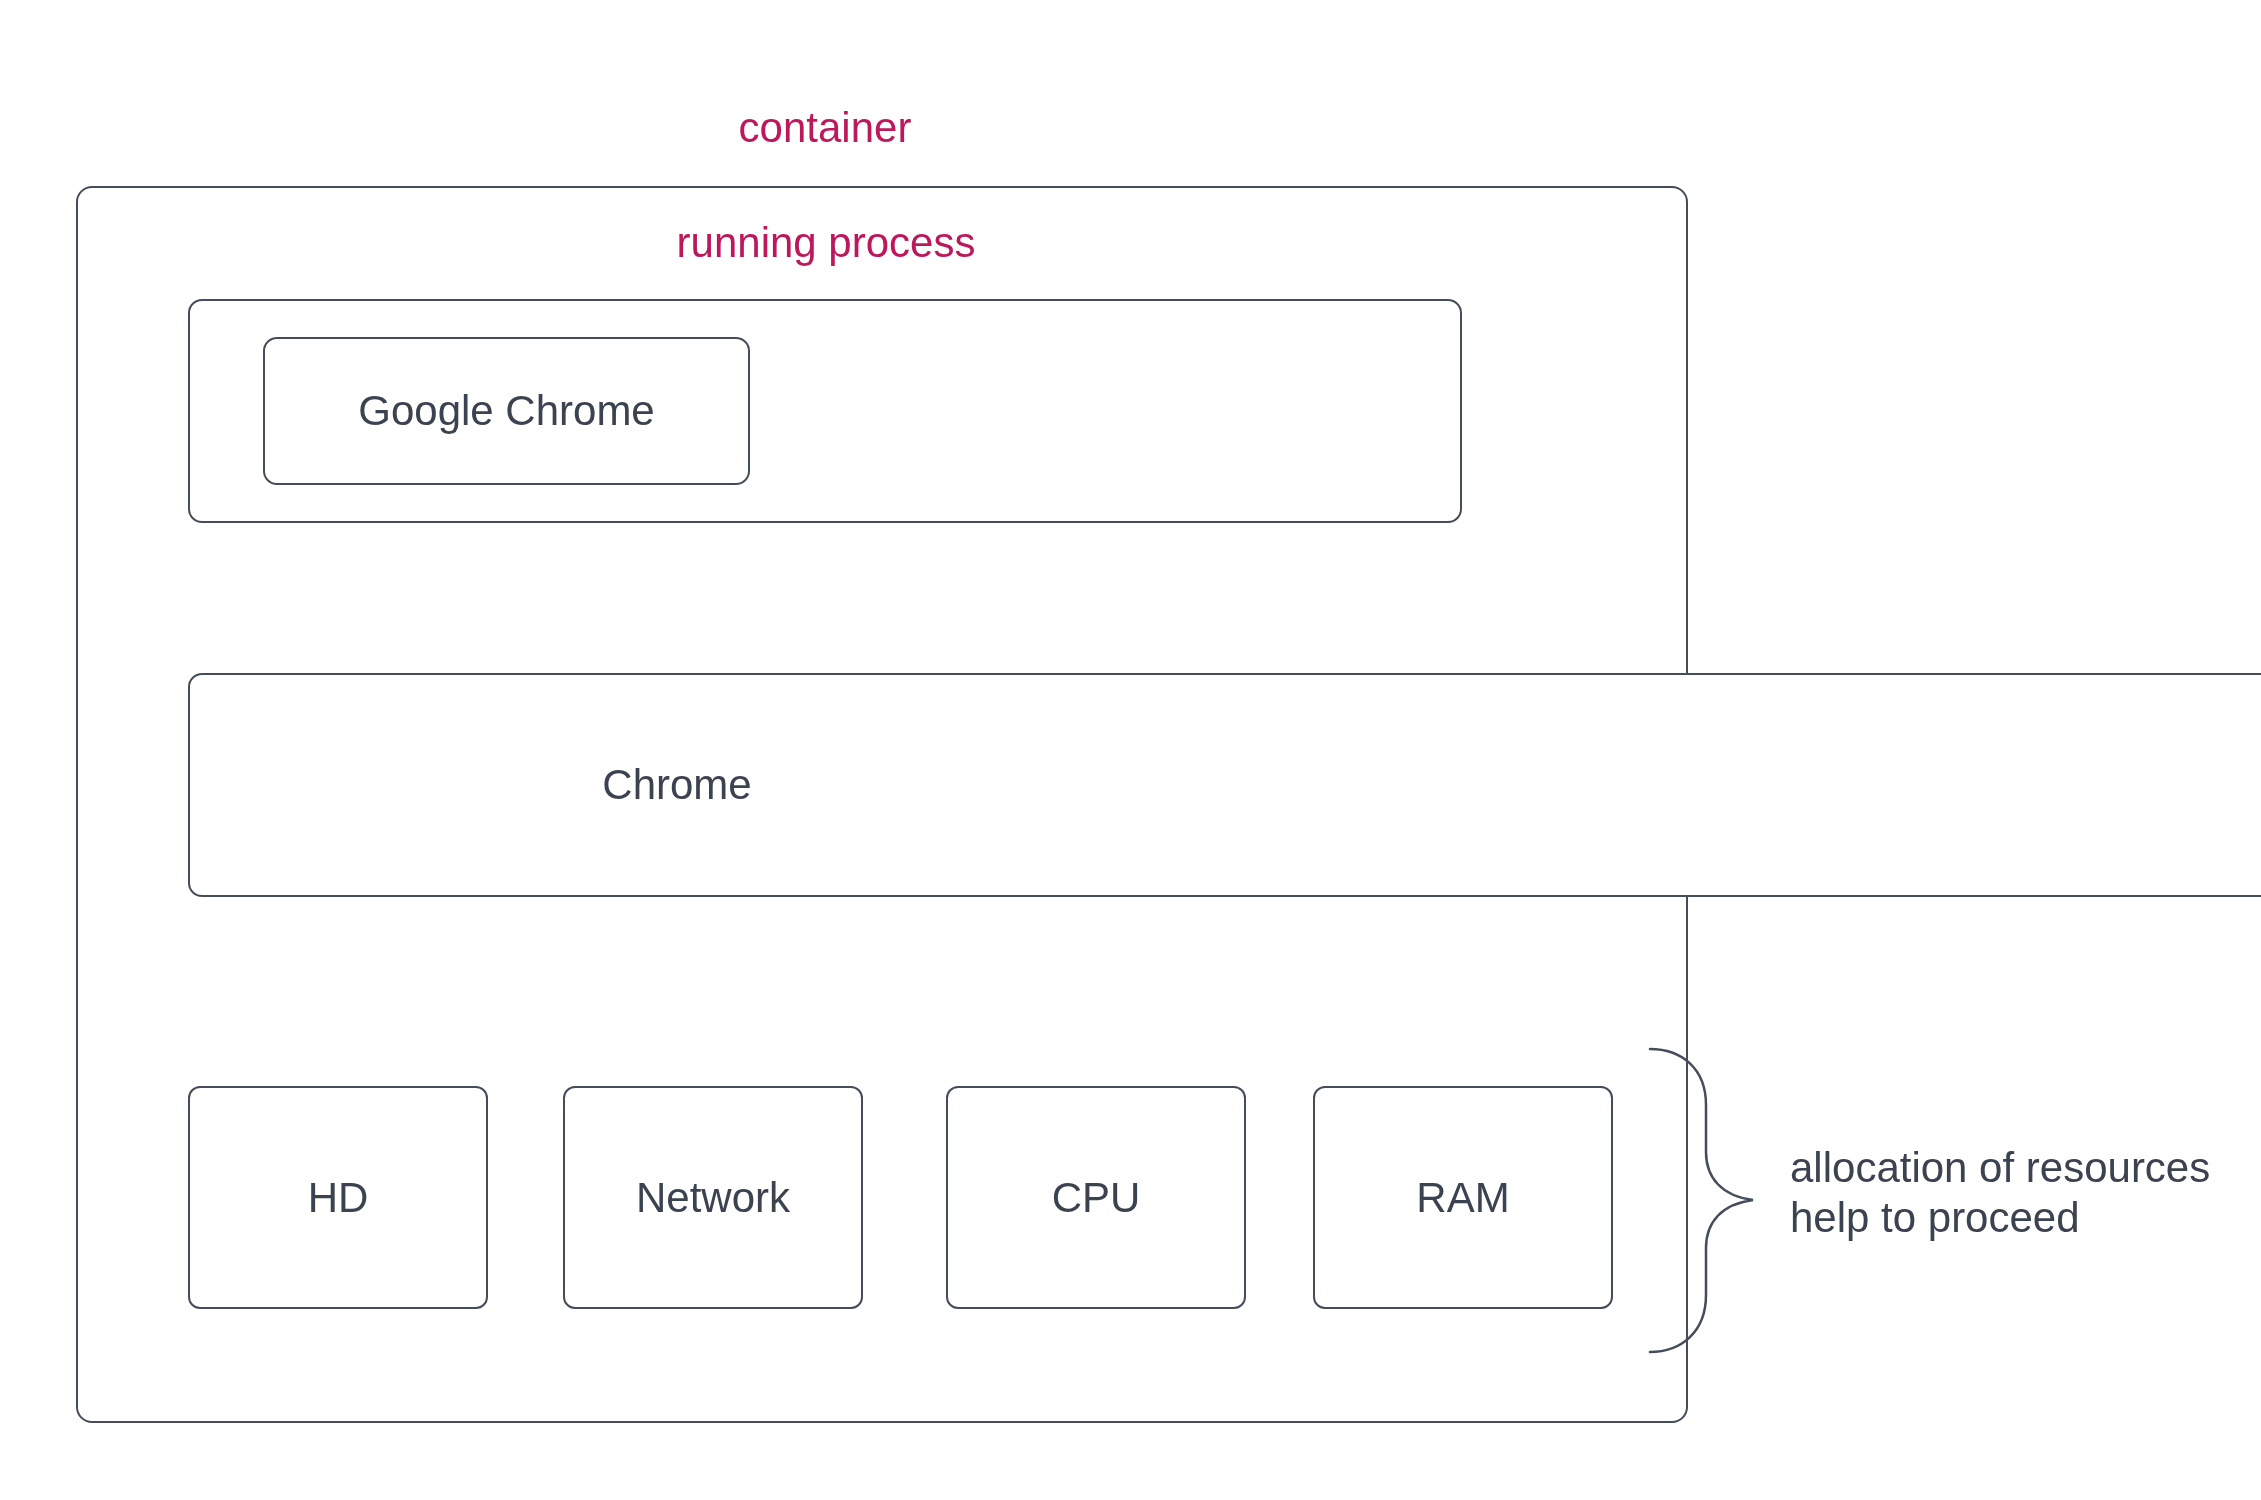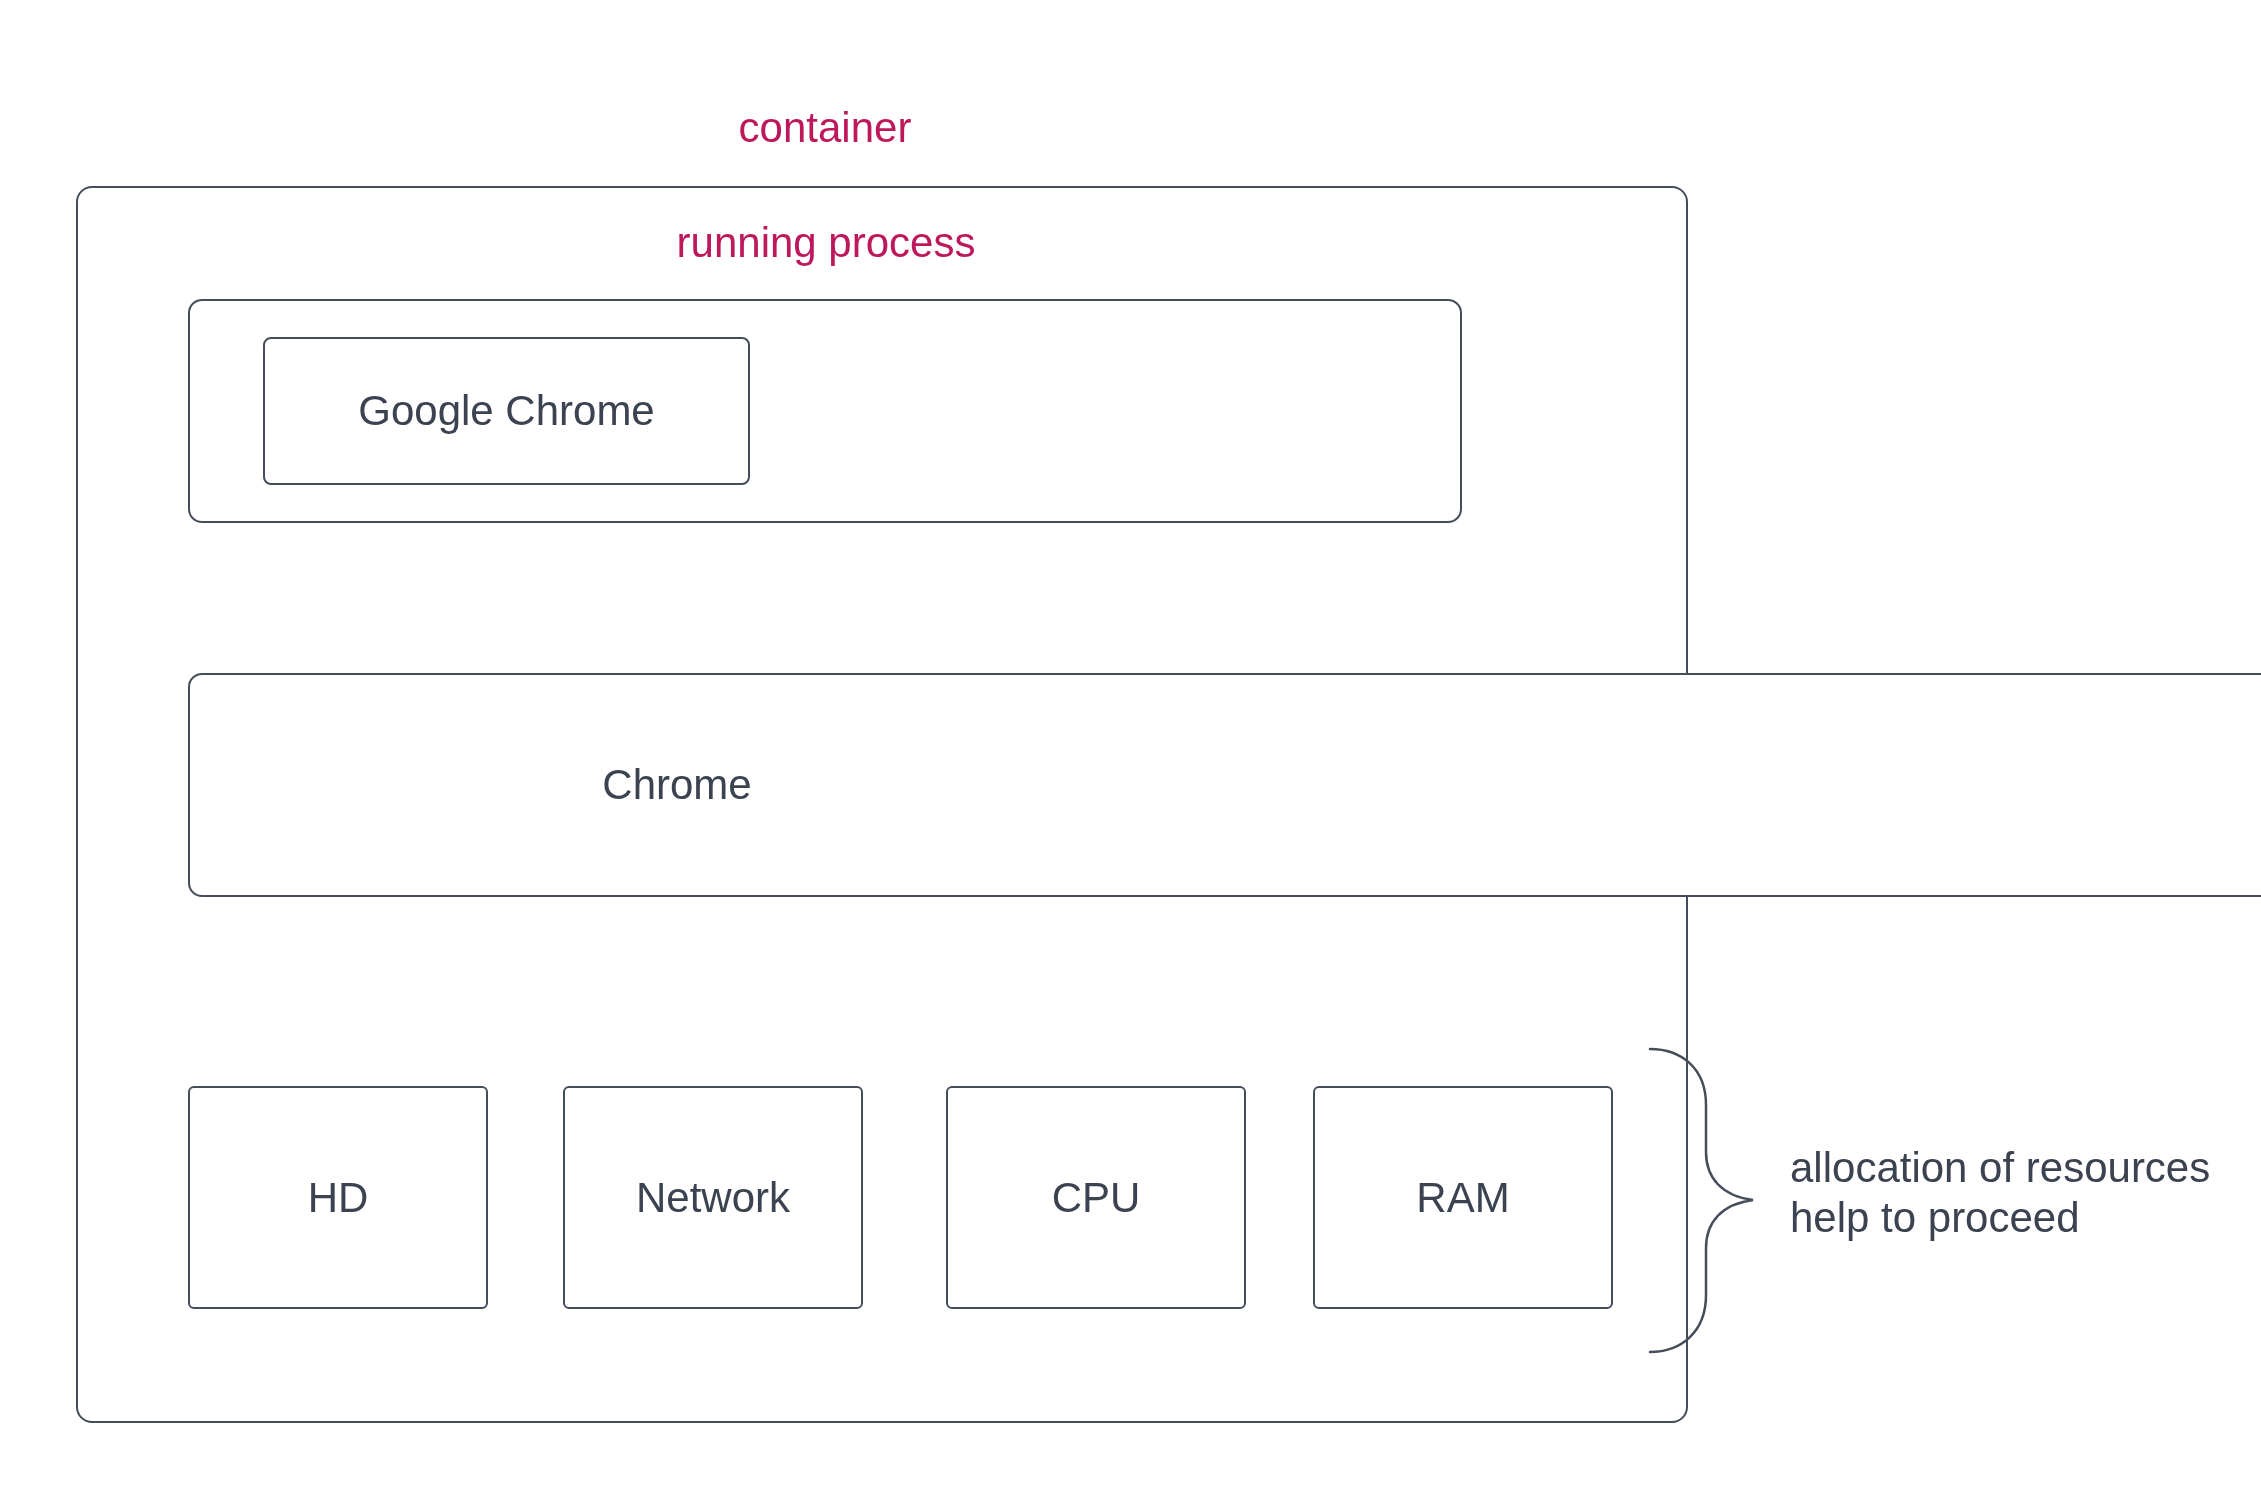--- a/index.html
+++ b/index.html
@@ -53,42 +53,42 @@
     left: 188px; top: 299px;
     width: 1274px; height: 224px;
     border-radius: 14px;
   }
   #running-process-label { left: 826px; top: 243px; }
 
   
   #google-chrome-box {
     left: 263px; top: 337px;
     width: 487px; height: 148px;
-    border-radius: 8px;
+    border-radius: 14px;
   }
 
   
   #kernel-box {
     left: 188px; top: 673px;
     width: 2240px; height: 224px;
     border-radius: 14px;
   }
   #kernel-label {
     position: absolute;
     left: 487px; top: 50%;
     transform: translate(-50%, -50%);
     font-size: 42px;
     white-space: nowrap;
   }
 
   
   .res-box {
     top: 1086px;
     width: 300px; height: 223px;
-    border-radius: 6px;
+    border-radius: 12px;
   }
   #res-hd      { left: 188px;  }
   #res-network { left: 563px;  }
   #res-cpu     { left: 938px; margin-left: 8px;  }
   #res-ram     { left: 1313px; }
 
   
   #brace-svg {
     position: absolute;
     left: 1630px; top: 1030px;

